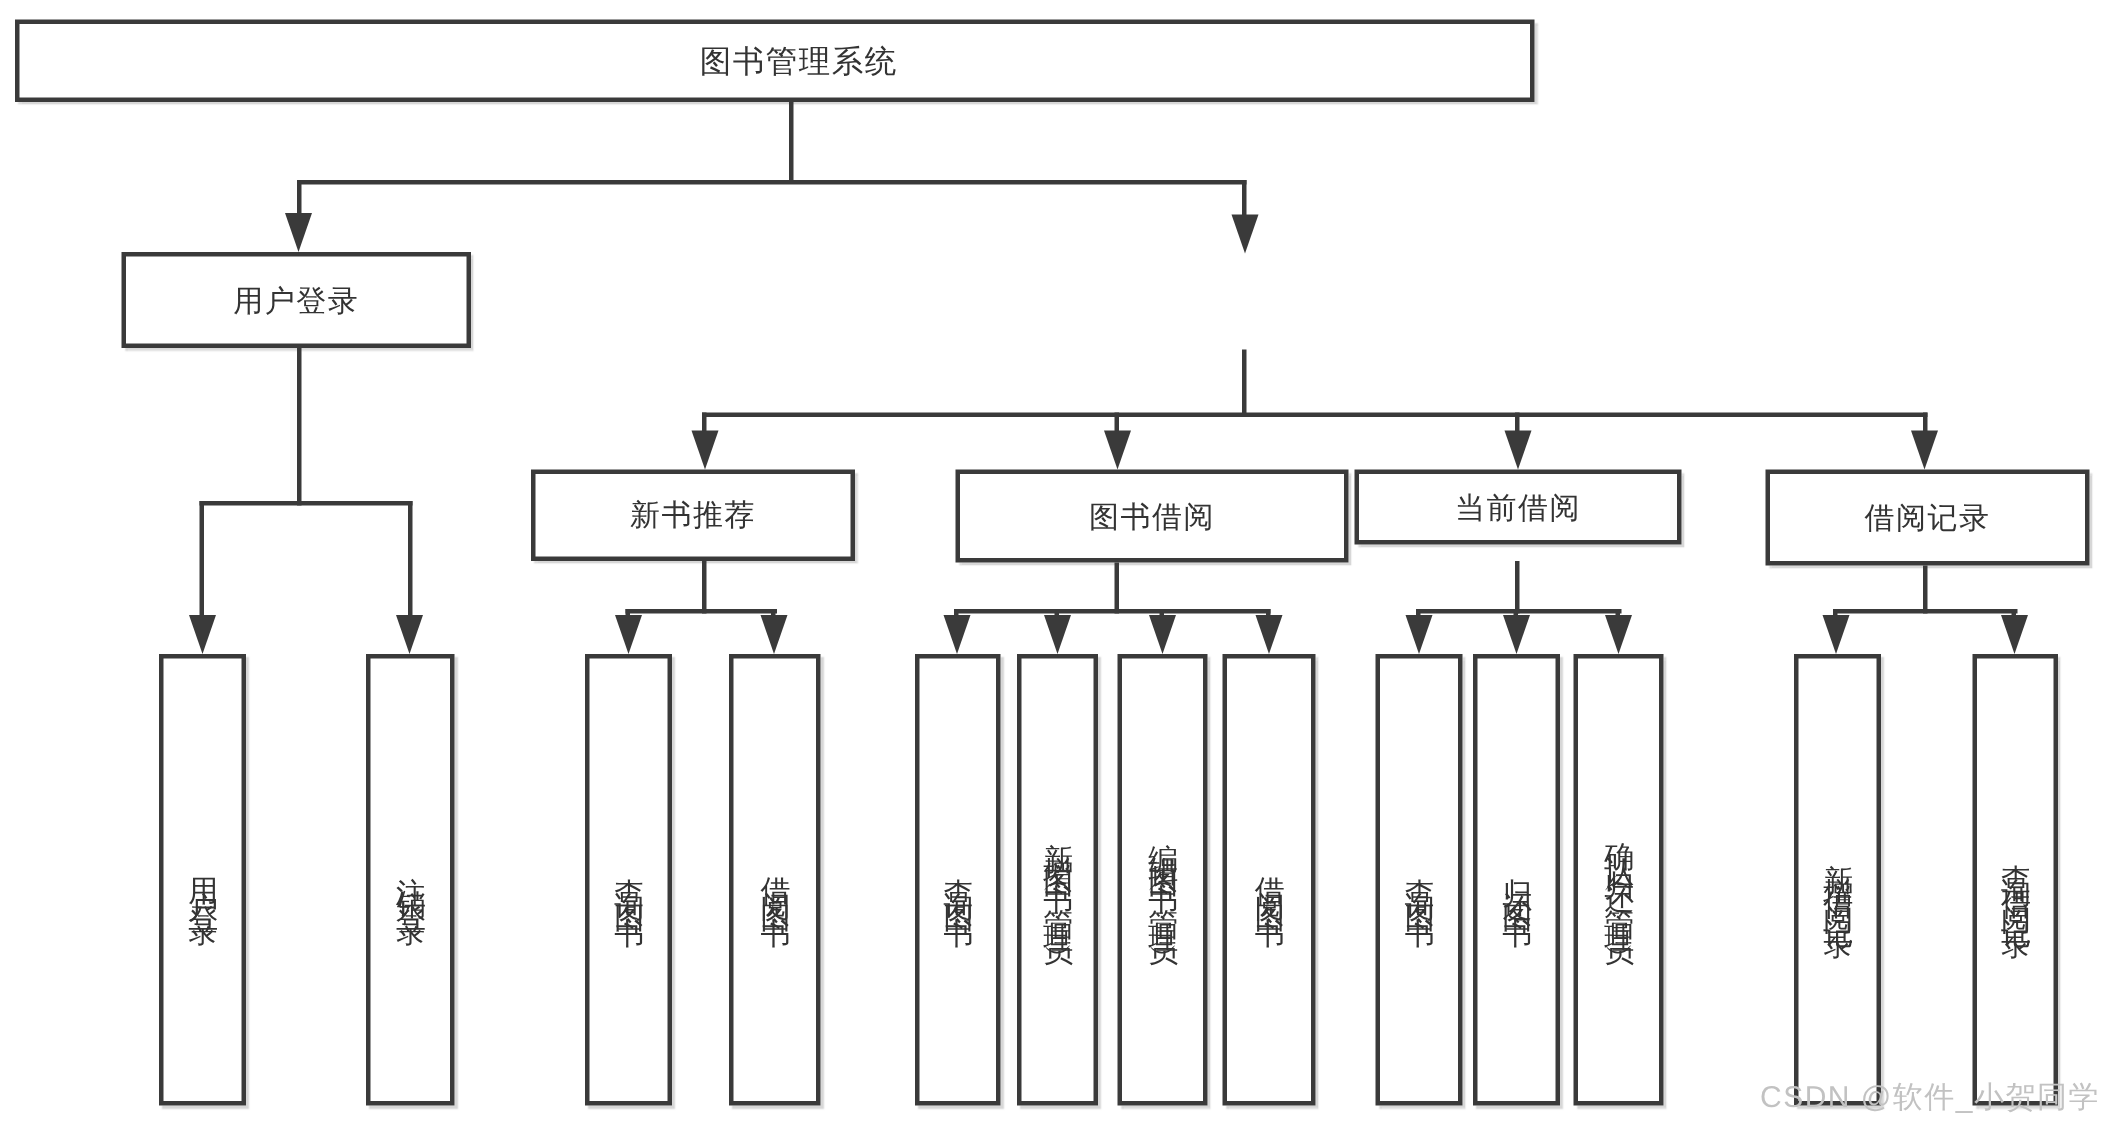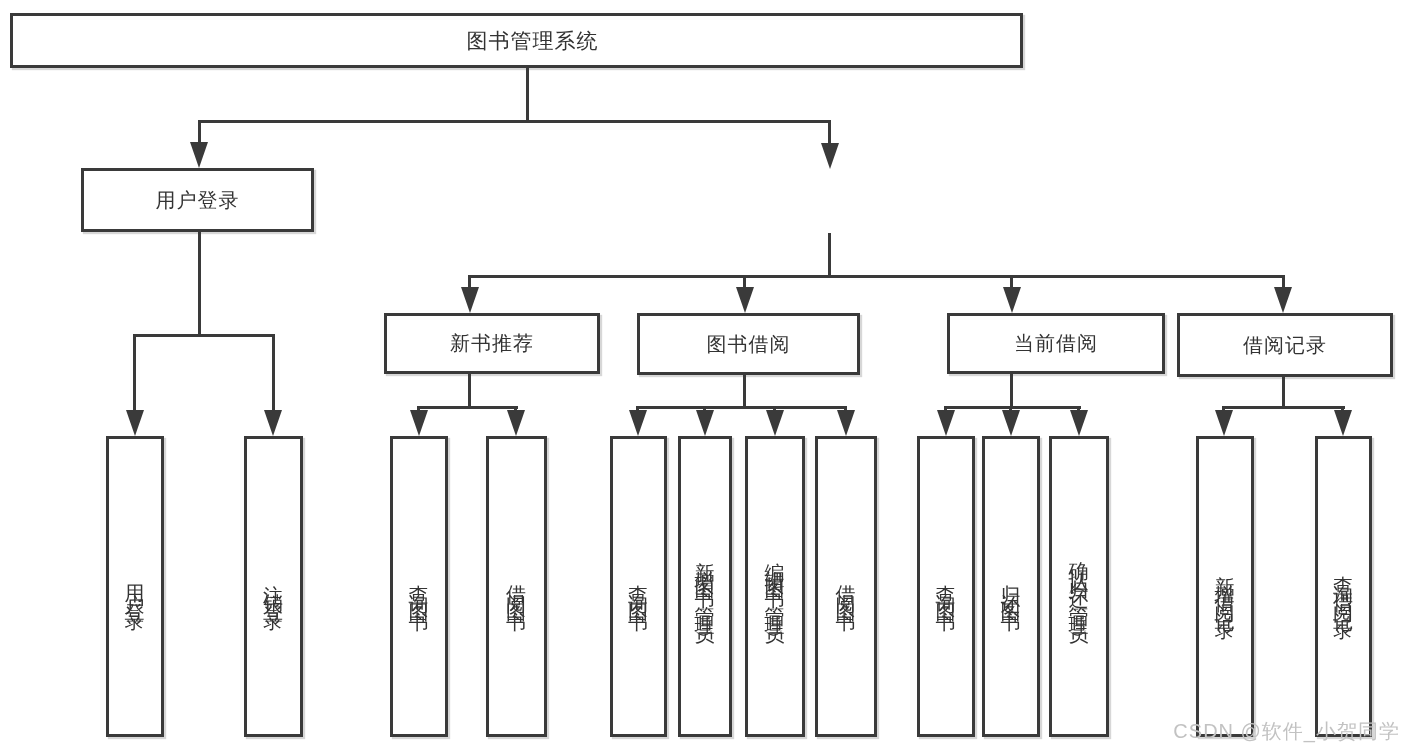--- a/index.html
+++ b/index.html
@@ -41,29 +41,29 @@
 
   <div class="box root" style="left:10px; top:13px; width:1013px; height:55px;padding-left:32px;">
     <span class="lbl">图书管理系统</span>
   </div>
 
   <div class="box" style="left:81px; top:168px; width:233px; height:64px;">
     <span class="lbl">用户登录</span>
   </div>
 
 
-  <div class="box" style="left:384px; top:313px; width:216px; height:61px;">
+  <div class="box" style="left:354px; top:313px; width:216px; height:61px;">
     <span class="lbl">新书推荐</span>
   </div>
 
-  <div class="box" style="left:637px; top:313px; width:223px; height:62px;">
+  <div class="box" style="left:637px; top:313px; width:262px; height:62px;">
     <span class="lbl">图书借阅</span>
   </div>
 
-  <div class="box" style="left:903px; top:313px; width:218px; height:61px;margin-left:44px;">
+  <div class="box" style="left:903px; top:313px; width:218px; height:50px;">
     <span class="lbl">当前借阅</span>
   </div>
 
   <div class="box" style="left:1177px; top:313px; width:216px; height:64px;">
     <span class="lbl">借阅记录</span>
   </div>
 
   <div class="box leaf" style="left:106px; top:436px; width:58px; height:301px;">
     <span class="lbl">用户登录</span>
   </div>

